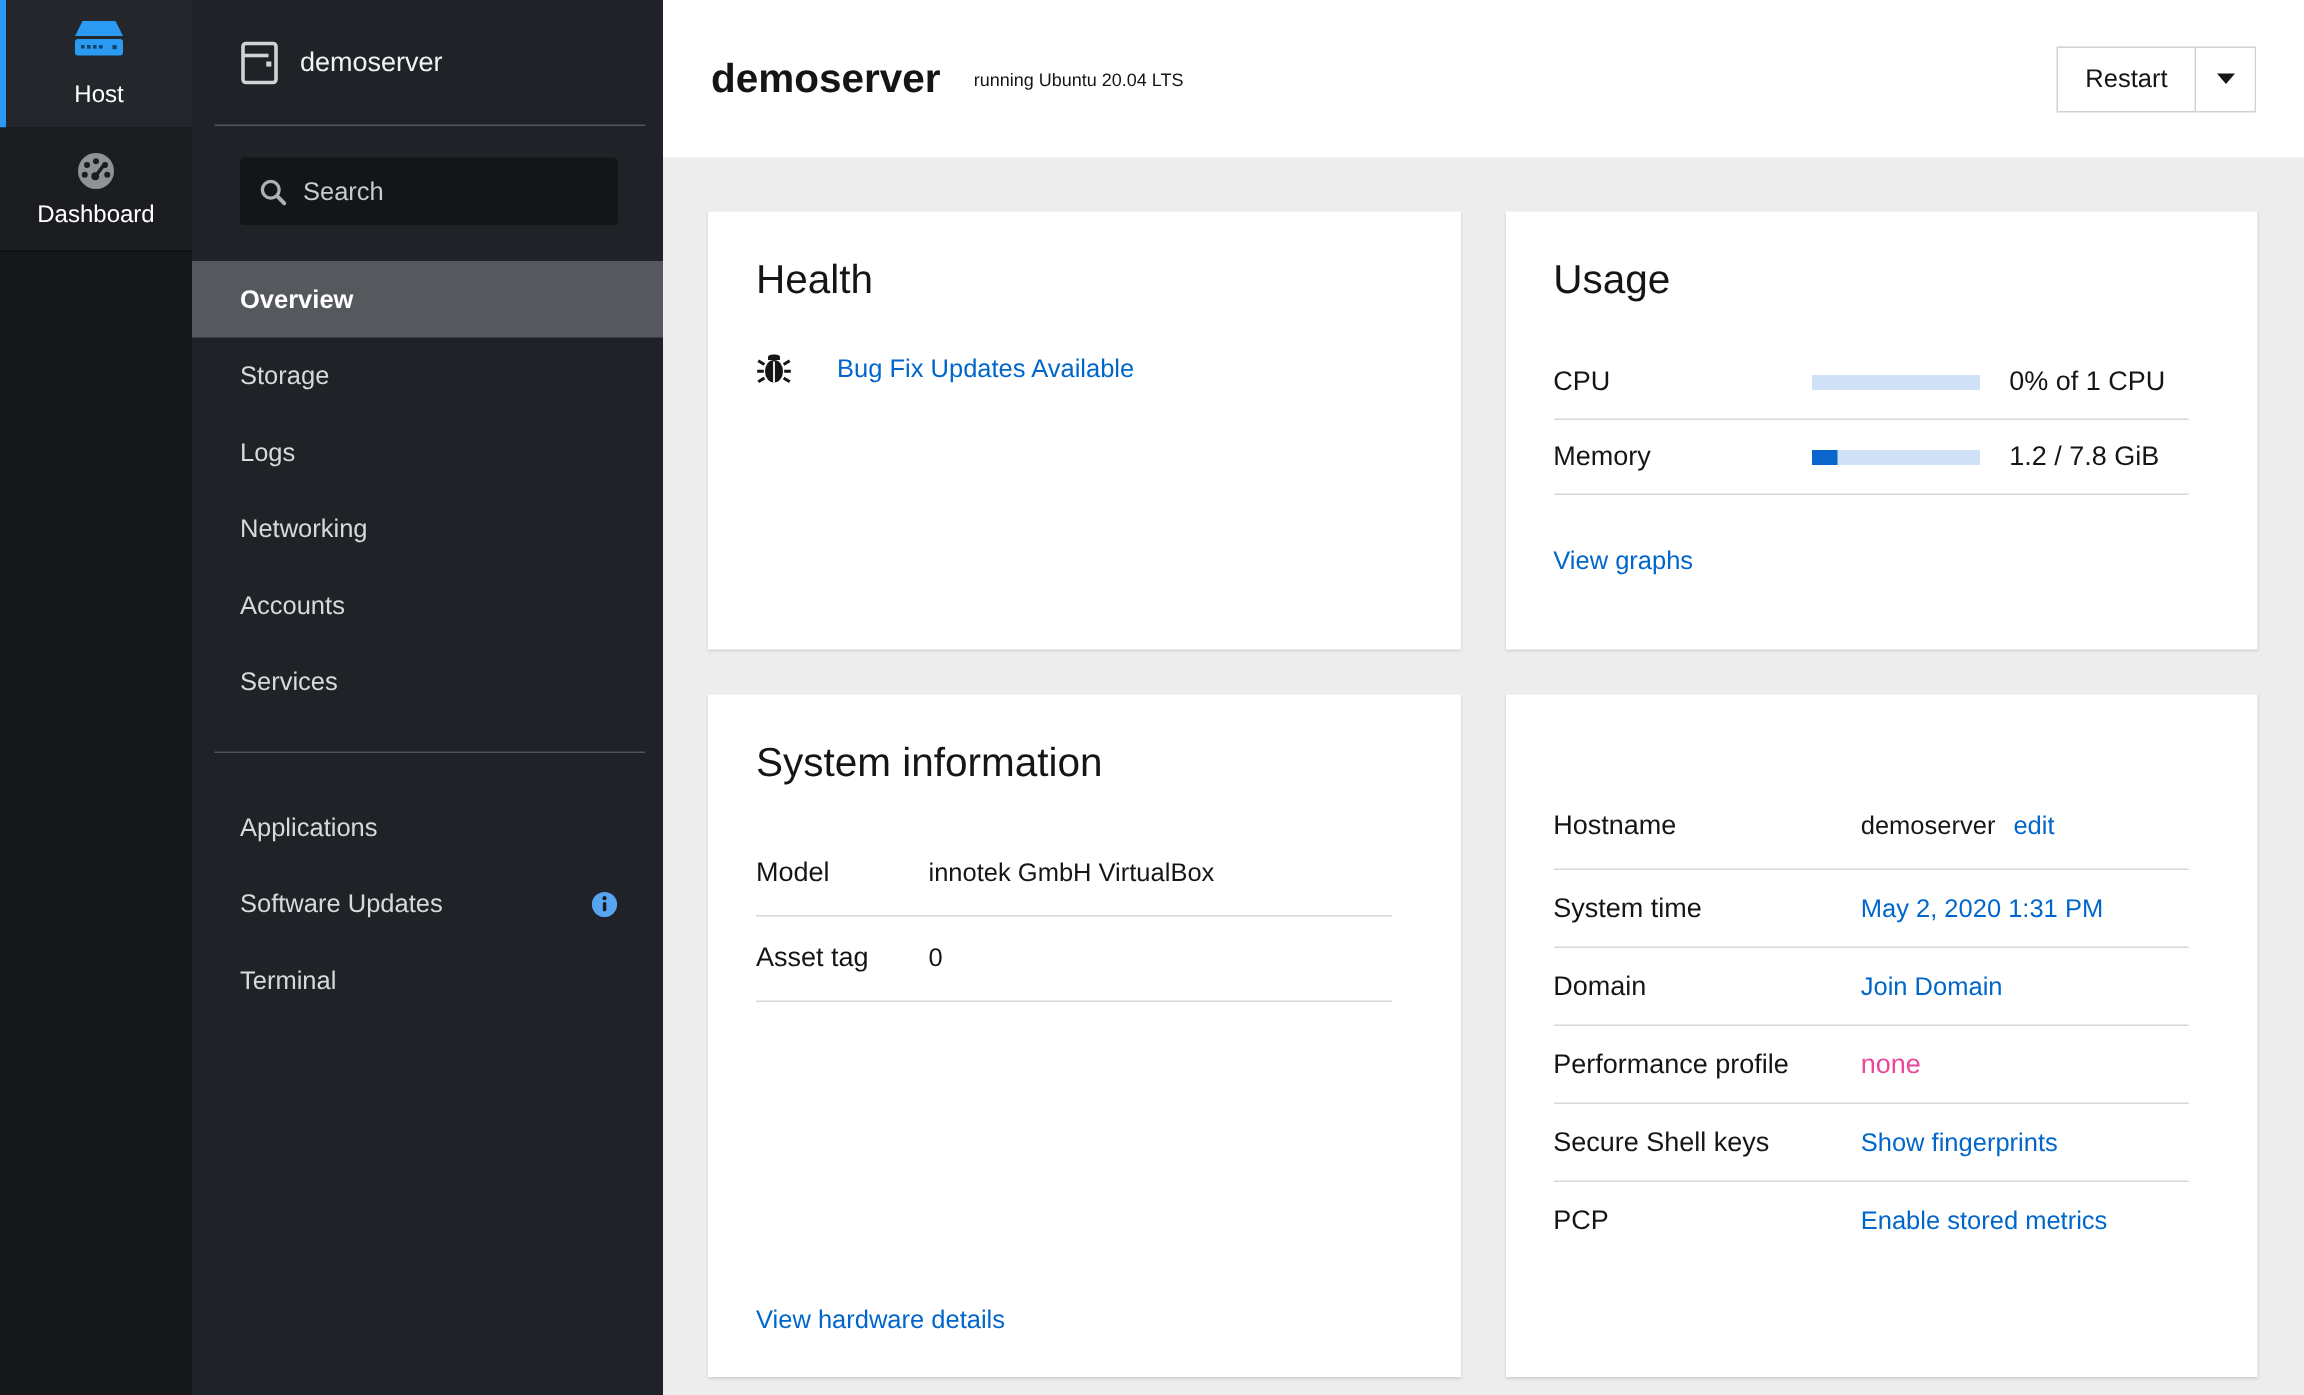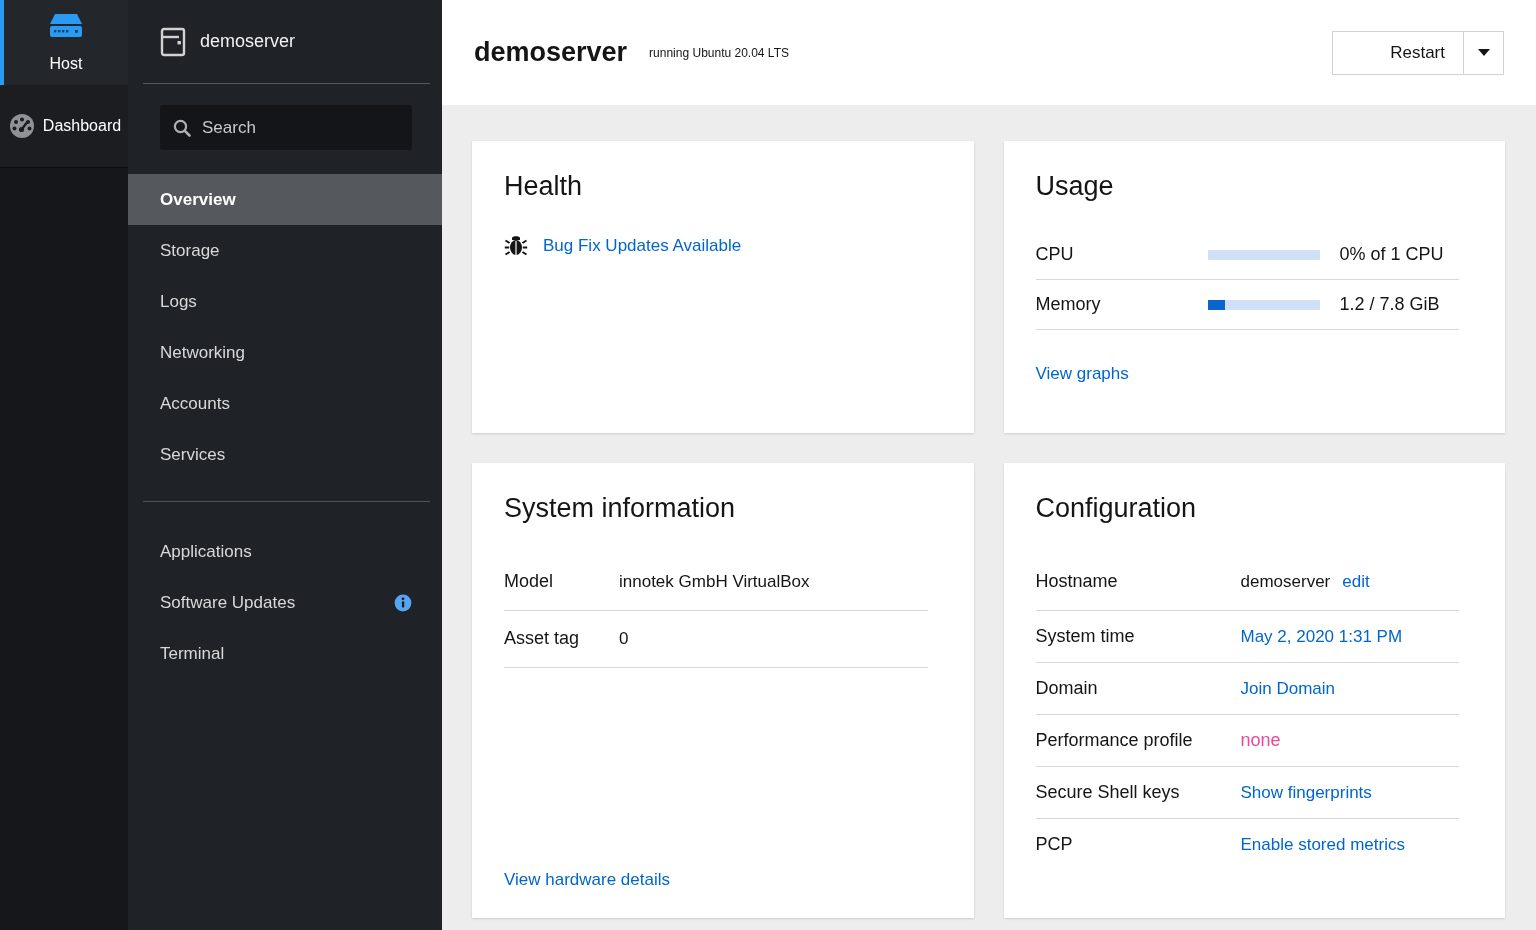--- a/index.html
+++ b/index.html
@@ -5,21 +5,21 @@
   * { margin:0; padding:0; box-sizing:border-box; }
   html,body { width:1536px; height:930px; overflow:hidden; background:#ededed;
               font-family:"Liberation Sans", sans-serif; color:#151515; }
   .app { display:flex; width:1536px; height:930px; }
 
   
   .hostcol { width:128px; background:#15171a; flex:none; display:flex; flex-direction:column; }
   .host-tab { height:85px; background:#23262b; border-left:4px solid #2b9af3;
               display:flex; flex-direction:column; align-items:center; justify-content:center; gap:16px;
               color:#ffffff; font-size:16px; cursor:pointer; }
-  .dash-tab { height:83px; background:#1b1d21; display:flex; align-items:center;
+  .dash-tab { height:83px; background:#1b1d21; display:flex; flex-direction:column; align-items:center;
               justify-content:center; gap:6px; color:#ffffff; font-size:16px; cursor:pointer;
               border-bottom:1px solid #0c0d0f; }
 
   
   .sidebar { width:314px; background:#1f2226; flex:none; display:flex; flex-direction:column; color:#d8d9da; }
   .sb-header { height:84px; margin:0 12px 0 15px; border-bottom:1px solid #55585c;
                display:flex; align-items:center; gap:14px; padding-left:17px; }
   .sb-header .name { font-size:18px; color:#f2f2f2; }
   .search-box { margin:21px 30px 0 32px; height:45px; background:#131519; border-radius:3px;
                 display:flex; align-items:center; padding:0 12px; gap:10px; }
@@ -34,36 +34,36 @@
   .sb-divider { border:none; border-top:1px solid #505358; margin:21px 12px 0 15px; }
   .nav.secondary { margin-top:24px; }
   .nav-item .info-wrap { margin-right:30px; display:flex; align-items:center; }
 
   
   .main { flex:1; display:flex; flex-direction:column; background:#ededed; }
   .main-header { height:105px; background:#ffffff; display:flex; align-items:center; padding:0 32px; flex:none; }
   .mh-title { font-size:27px; font-weight:bold; color:#151515; }
   .mh-sub { font-size:12px; margin-left:22px; color:#151515; }
   .mh-spacer { flex:1; }
-  .split-btn { display:flex; height:44px; border:1px solid #d2d2d2; background:#ffffff;padding-left:39px; }
+  .split-btn { display:flex; height:44px; border:1px solid #d2d2d2; background:#ffffff; }
   .split-main { padding:0 18px; font-size:17px; display:flex; align-items:center; cursor:pointer;
                 background:#fff; border:none; font-family:"Liberation Sans",sans-serif; color:#151515; }
   .split-caret { width:40px; border-left:1px solid #d2d2d2; display:flex; align-items:center;
                  justify-content:center; cursor:pointer; background:#fff; border-top:none; border-right:none; border-bottom:none; }
   .caret-down { width:0; height:0; border-left:6px solid transparent; border-right:6px solid transparent;
                 border-top:7px solid #151515; }
 
   .content { padding:36px 31px 0 30px; display:grid; grid-template-columns:1fr 1fr;
              grid-template-rows:292px 455px; gap:30px; }
   .card { background:#ffffff; box-shadow:0 1px 2px rgba(3,3,3,0.12), 0 0 1px rgba(3,3,3,0.06);
           padding:30px 46px 28px 32px; display:flex; flex-direction:column; }
   .card-title { font-size:27px; font-weight:400; color:#151515; }
 
   
-  .health-item { margin-top:32px; display:flex; align-items:center; gap:15px; }
+  .health-item { margin-top:32px; display:flex; align-items:center; gap:30px; }
   a.link { color:#0066cc; text-decoration:none; font-size:17px; cursor:pointer; }
 
   
   .usage-rows { margin-top:28px; }
   .usage-row { height:50px; display:flex; align-items:center; border-bottom:1px solid #d7d7d7; }
   .usage-label { width:172px; font-size:18px; }
   .pbar { width:112px; height:10px; background:#cfe0f7; position:relative; flex:none; }
   .pbar .fill { position:absolute; left:0; top:0; bottom:0; background:#0a66cc; }
   .usage-val { margin-left:20px; font-size:18px; }
   .usage-link { margin-top:34px; }
@@ -252,21 +252,20 @@
           </div>
           <div class="kv-row">
             <span class="kv-label">Asset tag</span>
             <span class="kv-value">0</span>
           </div>
         </div>
         <a class="link card-bottom-link">View hardware details</a>
       </div>
 
       <div class="card cfg">
-        <div class="card-title">Configuration</div>
         <div class="kv-rows">
           <div class="kv-row">
             <span class="kv-label">Hostname</span>
             <span class="kv-value hostname-val">
               <span>demoserver</span>
               <a class="link cfg-link">edit</a>
             </span>
           </div>
           <div class="kv-row">
             <span class="kv-label">System time</span>

